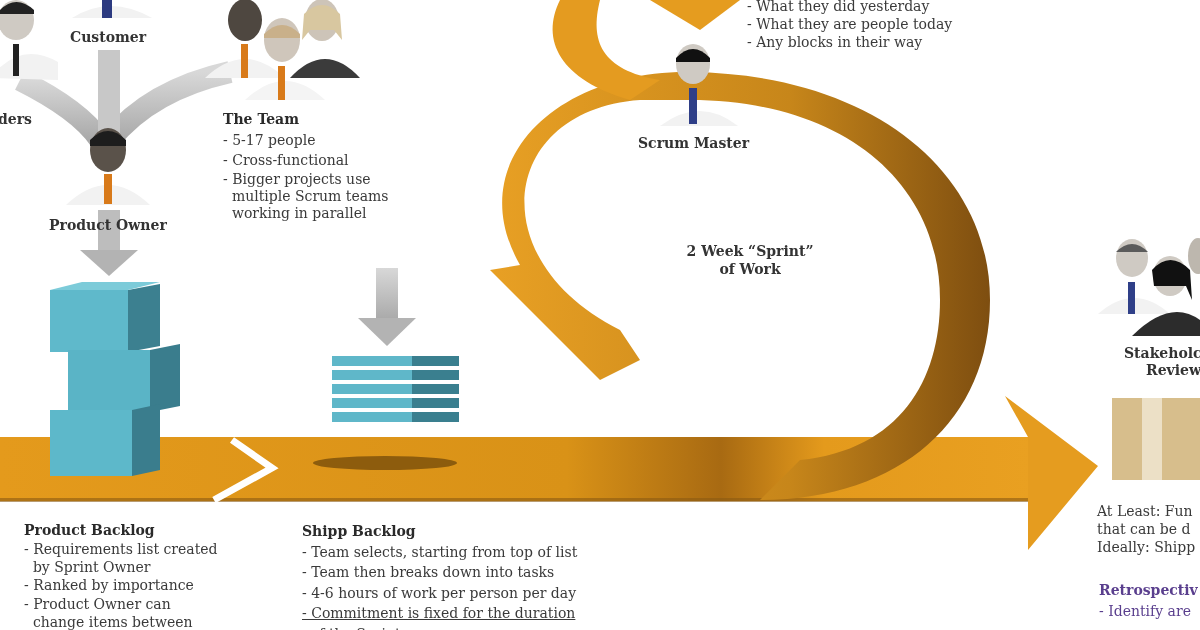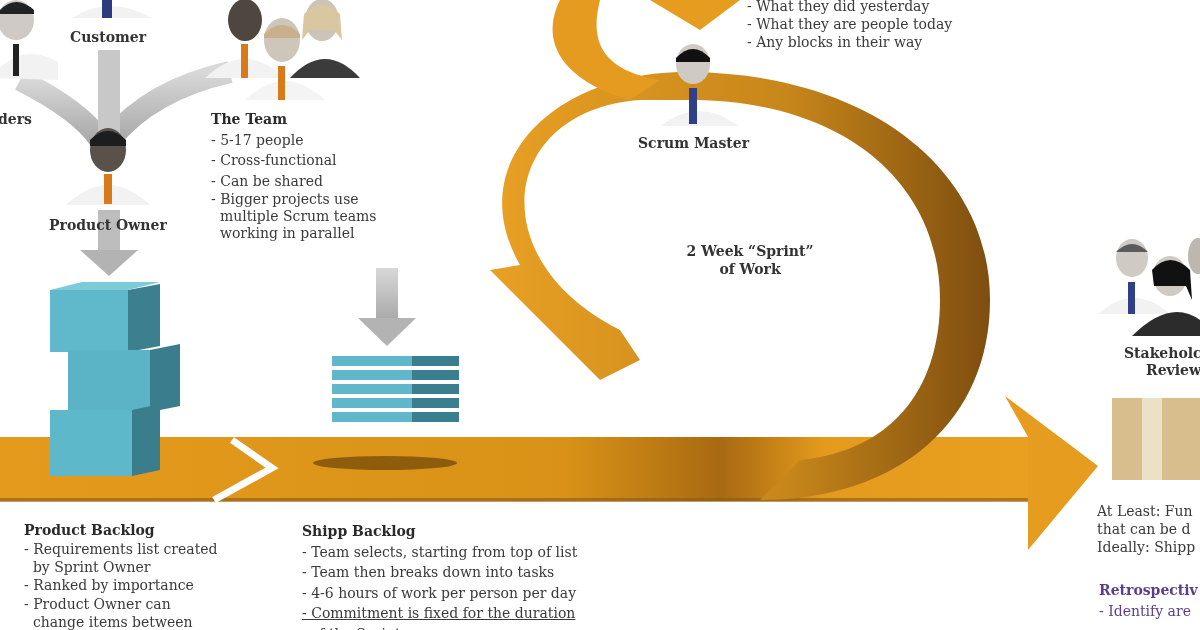--- a/index.html
+++ b/index.html
@@ -127,25 +127,24 @@
       <path d="M1152 270 Q1170 250 1190 270 L1192 300 L1186 286 L1154 286Z" fill="#111"></path>
     <ellipse cx="1198" cy="256" rx="10" ry="18" fill="#bdb7ae"></ellipse>
   </g>
 </svg>
 
 <div class="abs lbl" style="left:-2px;top:111px;">ders</div>
 <div class="abs lbl" style="left:70px;top:29px;text-align:right;">Customer</div>
 <div class="abs lbl" style="left:49px;top:217px;">Product Owner</div>
 <div class="abs lbl" style="left:638px;top:135px;text-align:center;">Scrum Master</div>
 
-<div class="abs blist" style="left:211px;top:109px;">
+<div class="abs blist" style="left:223px;top:109px;">
   <div class="t">The Team</div>
   <div>- 5-17 people</div>
   <div>- Cross-functional</div>
-  <div>- Can be shared</div>
   <div style="line-height:17px">- Bigger projects use</div>
   <div style="line-height:17px;white-space:pre">  multiple Scrum teams</div>
   <div style="line-height:17px;white-space:pre">  working in parallel</div>
 </div>
 
 <div class="abs blist" style="left:747px;top:-3px;line-height:18px;">
   <div>- What they did yesterday</div>
   <div>- What they are people today</div>
   <div>- Any blocks in their way</div>
 </div>

